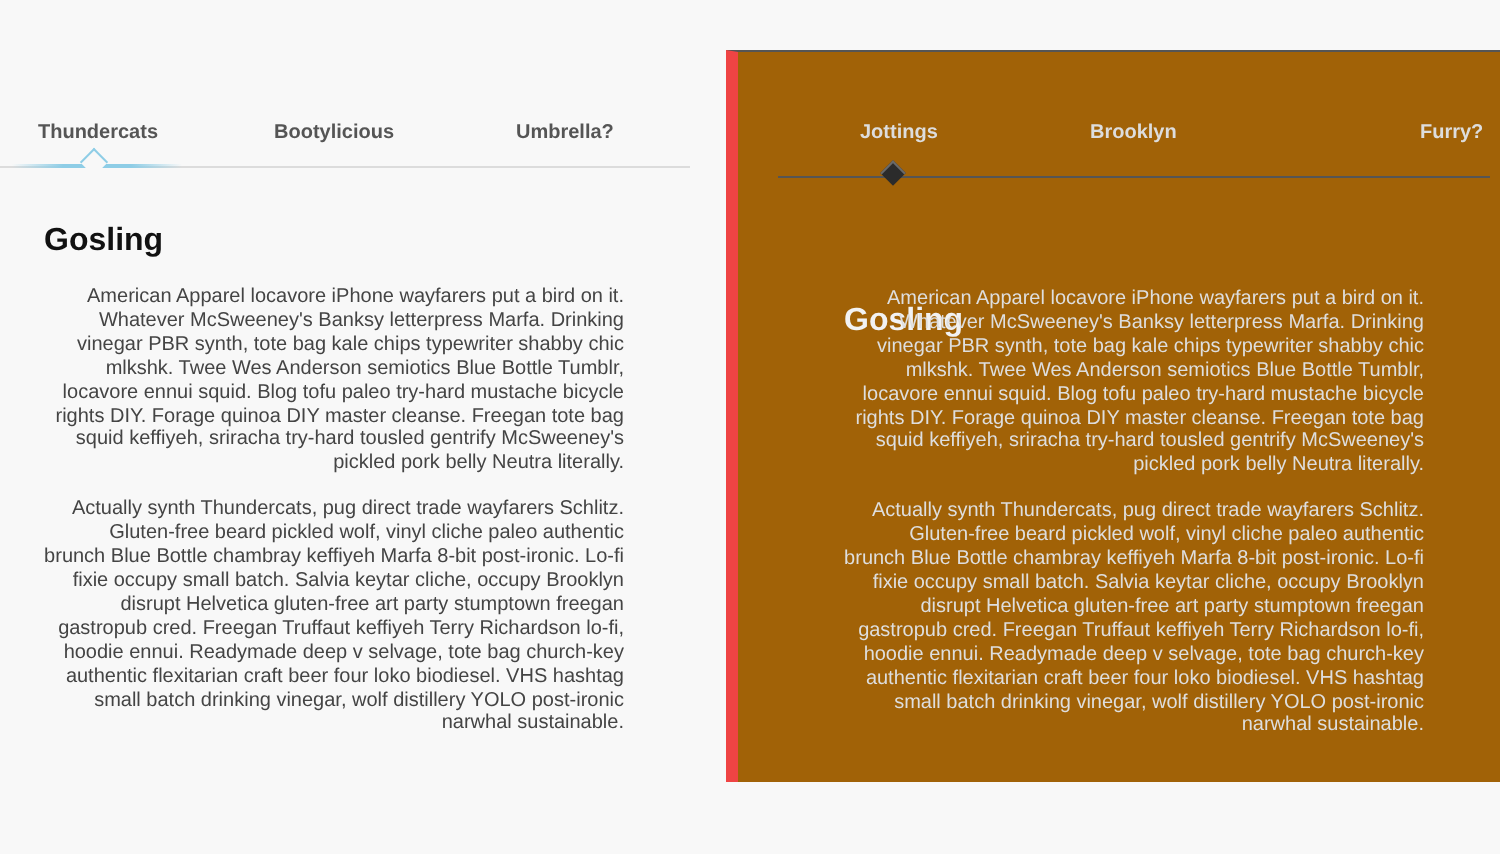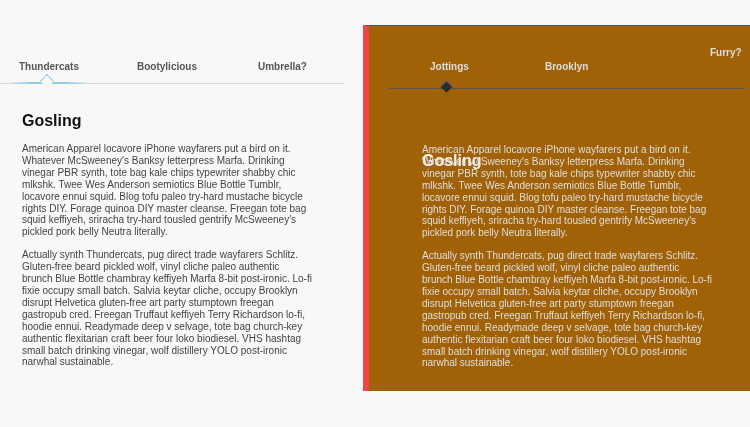--- a/index.html
+++ b/index.html
@@ -22,21 +22,21 @@
   .light .caret { left: 42px; top: 76px; width: 10px; height: 10px; border-left: 1px solid #8ecde6; border-top: 1px solid #8ecde6; transform: rotate(45deg); background: #f8f8f8; }
   .dark .caret { left: 73px; top: 56px; width: 9px; height: 9px; border-left: 1px solid #6a6a6a; border-top: 1px solid #6a6a6a; transform: rotate(45deg); background: #2b2b2b; }
 
   .heading { position: absolute; font-size: 16px; font-weight: bold; }
   .light .heading { left: 22px; top: 112px; color: #111; }
   .dark .heading { left: 53px; top: 87px; color: #f2f2f2; margin-top: 39px; }
 
   .content { position: absolute; font-size: 10px; line-height: 11.9px; width: 290px; }
   .light .content { left: 22px; top: 143px; color: #444; }
   .dark .content { left: 53px; top: 118px; color: #dedede; }
-  .content p { margin-bottom: 11px; }
+  .content p { margin-bottom: 11px; text-align: right; }
 </style>
 </head>
 <body>
 
 <div class="panel light">
   <div class="tab" style="left:19px;top:61px;">Thundercats</div>
   <div class="tab" style="left:137px;top:61px;">Bootylicious</div>
   <div class="tab" style="left:258px;top:61px;">Umbrella?</div>
   <div class="tabline"></div>
   <div class="tabline-active"></div>
@@ -44,21 +44,21 @@
   <div class="heading">Gosling</div>
   <div class="content">
     <p>American Apparel locavore iPhone wayfarers put a bird on it. Whatever McSweeney's Banksy letterpress Marfa. Drinking vinegar PBR synth, tote bag kale chips typewriter shabby chic mlkshk. Twee Wes Anderson semiotics Blue Bottle Tumblr, locavore ennui squid. Blog tofu paleo try-hard mustache bicycle rights DIY. Forage quinoa DIY master cleanse. Freegan tote bag squid keffiyeh, sriracha try-hard tousled gentrify McSweeney's pickled pork belly Neutra literally.</p>
     <p>Actually synth Thundercats, pug direct trade wayfarers Schlitz. Gluten-free beard pickled wolf, vinyl cliche paleo authentic brunch Blue Bottle chambray keffiyeh Marfa 8-bit post-ironic. Lo-fi fixie occupy small batch. Salvia keytar cliche, occupy Brooklyn disrupt Helvetica gluten-free art party stumptown freegan gastropub cred. Freegan Truffaut keffiyeh Terry Richardson lo-fi, hoodie ennui. Readymade deep v selvage, tote bag church-key authentic flexitarian craft beer four loko biodiesel. VHS hashtag small batch drinking vinegar, wolf distillery YOLO post-ironic narwhal sustainable.</p>
   </div>
 </div>
 
 <div class="panel dark">
   <div class="tab" style="left:61px;top:35px;">Jottings</div>
   <div class="tab" style="left:176px;top:35px;">Brooklyn</div>
-  <div class="tab" style="left:297px;top:21px;padding-left:44px;">Furry?</div>
+  <div class="tab" style="left:297px;top:35px;padding-left:44px;">Furry?</div>
   <div class="tabline"></div>
   <div class="caret"></div>
   <div class="heading">Gosling</div>
   <div class="content">
     <p>American Apparel locavore iPhone wayfarers put a bird on it. Whatever McSweeney's Banksy letterpress Marfa. Drinking vinegar PBR synth, tote bag kale chips typewriter shabby chic mlkshk. Twee Wes Anderson semiotics Blue Bottle Tumblr, locavore ennui squid. Blog tofu paleo try-hard mustache bicycle rights DIY. Forage quinoa DIY master cleanse. Freegan tote bag squid keffiyeh, sriracha try-hard tousled gentrify McSweeney's pickled pork belly Neutra literally.</p>
     <p>Actually synth Thundercats, pug direct trade wayfarers Schlitz. Gluten-free beard pickled wolf, vinyl cliche paleo authentic brunch Blue Bottle chambray keffiyeh Marfa 8-bit post-ironic. Lo-fi fixie occupy small batch. Salvia keytar cliche, occupy Brooklyn disrupt Helvetica gluten-free art party stumptown freegan gastropub cred. Freegan Truffaut keffiyeh Terry Richardson lo-fi, hoodie ennui. Readymade deep v selvage, tote bag church-key authentic flexitarian craft beer four loko biodiesel. VHS hashtag small batch drinking vinegar, wolf distillery YOLO post-ironic narwhal sustainable.</p>
   </div>
 </div>
 
 </body></html>

